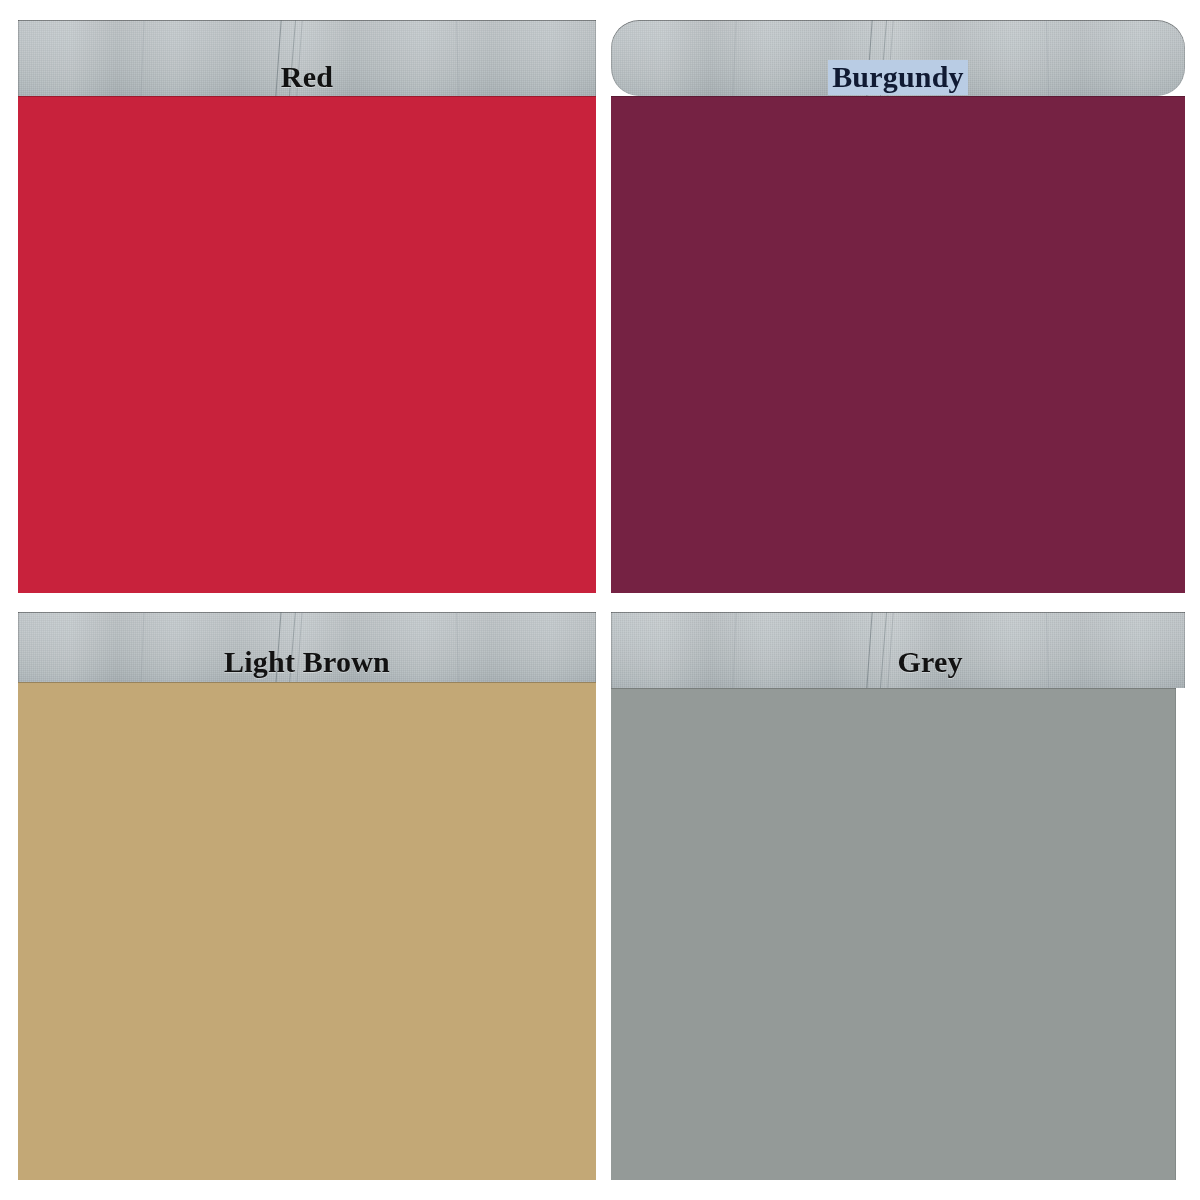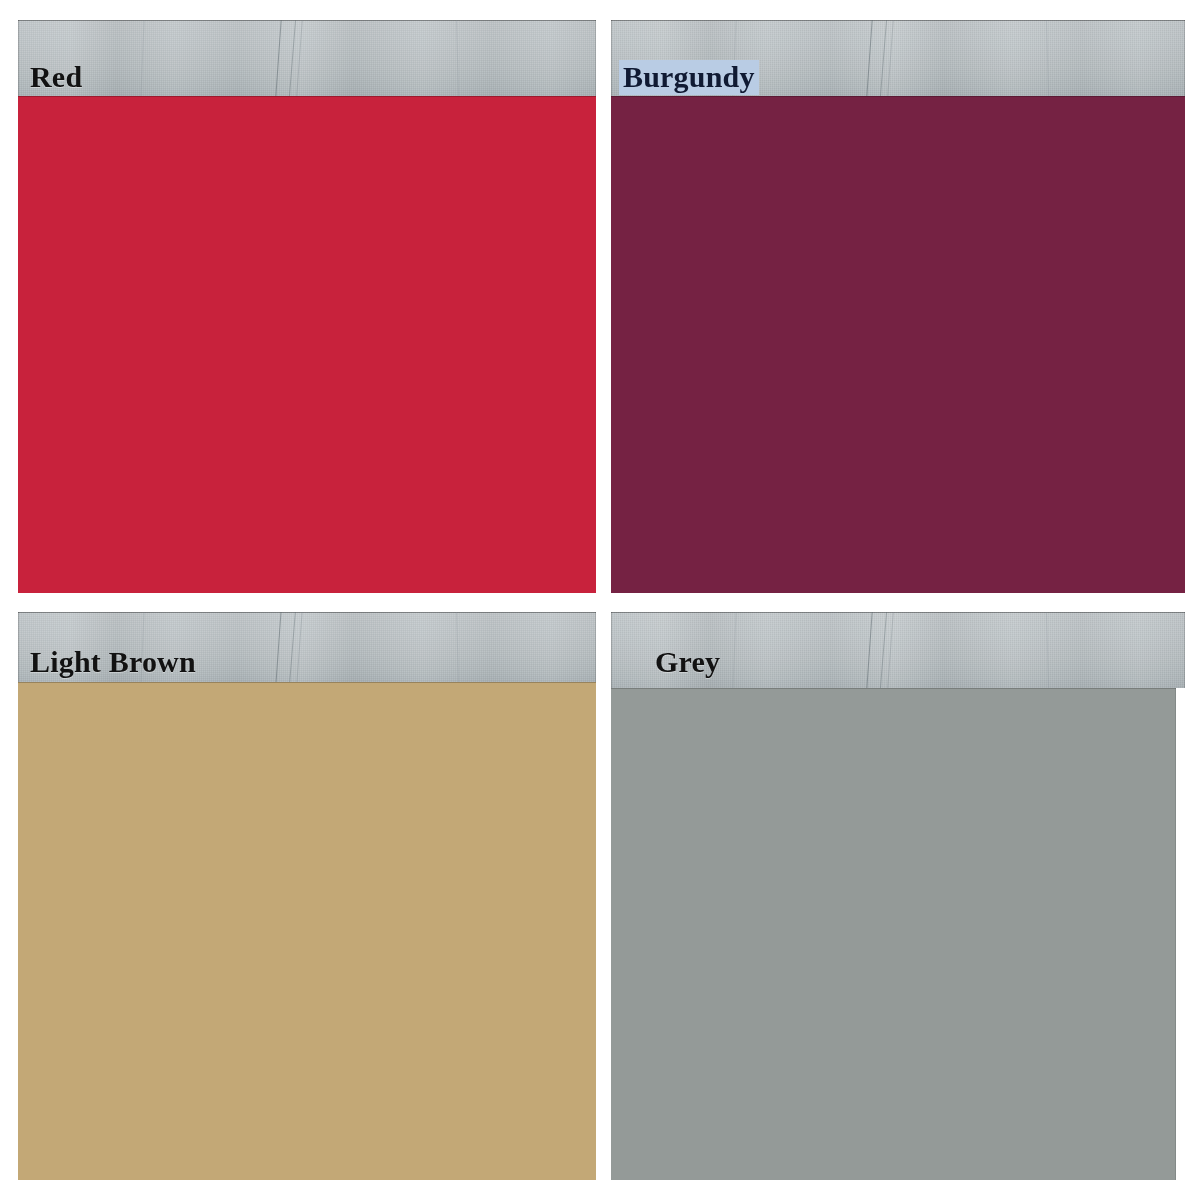--- a/index.html
+++ b/index.html
@@ -93,23 +93,23 @@
   }
   .crease.c1 { left: 45.0%; transform: rotate(4.0deg);  background: rgba(86,98,104,0.50); }
   .crease.c2 { left: 47.4%; transform: rotate(4.6deg);  background: rgba(92,104,110,0.38); }
   .crease.c3 { left: 48.6%; transform: rotate(4.2deg);  background: rgba(120,130,136,0.30); }
   .crease.c4 { left: 21.5%; transform: rotate(2.4deg);  background: rgba(130,140,146,0.22); }
   .crease.c5 { left: 76.0%; transform: rotate(-1.6deg); background: rgba(132,142,148,0.20); }
 
   
   .panel-label {
     position: absolute;
-    left: 8px;
+    left: 0;
     width: 100%;
-    text-align: left;
+    text-align: center;
     font-family: "Liberation Serif", "DejaVu Serif", serif;
     font-weight: bold;
     font-size: 30px;
     line-height: 1;
     color: #121212;
     letter-spacing: 0.2px;
     text-shadow: 0 1px 0 rgba(255,255,255,0.35);
     white-space: nowrap;
   }
   .panel-label .txt {
@@ -169,21 +169,21 @@
       <span class="crease c3"></span>
       <span class="crease c5"></span>
       <div class="panel-label">
         <span class="txt">Red</span>
       </div>
     </div>
     <div class="swatch" style="background-color: rgb(200, 34, 60);"></div>
   </div>
 
   <div class="panel" id="panel-burgundy">
-    <div class="panel-header" style="background-color: rgb(182, 189, 192);">
+    <div class="panel-header" style="background-color: rgb(182, 189, 192); border-radius: 28px;">
       <span class="crease c4"></span>
       <span class="crease c1"></span>
       <span class="crease c2"></span>
       <span class="crease c3"></span>
       <span class="crease c5"></span>
       <div class="panel-label selected">
         <span class="txt" style="background: rgb(185, 204, 228); color: rgb(16, 26, 51);">Burgundy</span>
       </div>
     </div>
     <div class="swatch" style="background-color: rgb(117, 34, 67);"></div>

